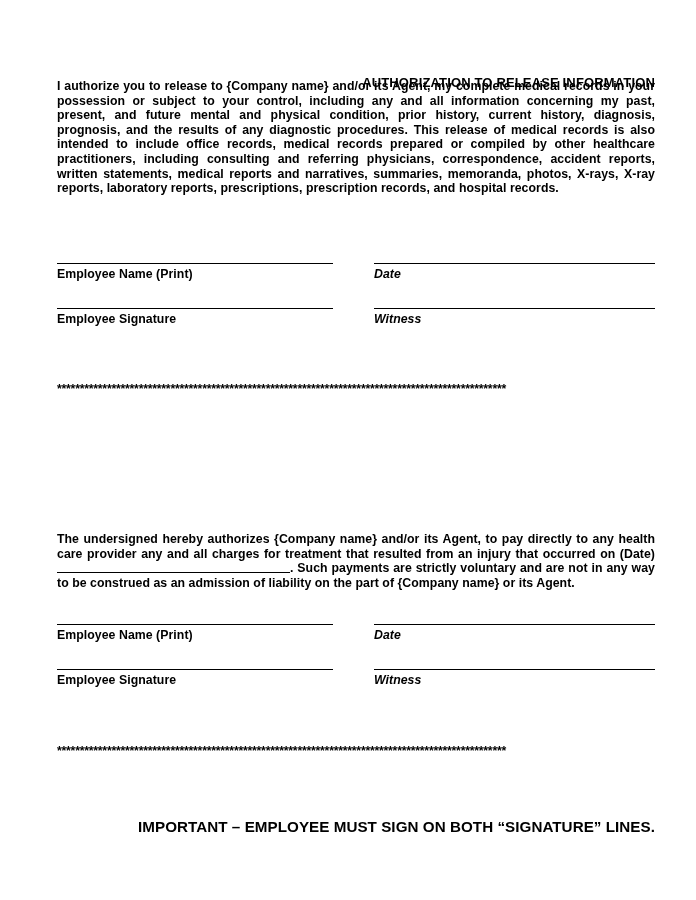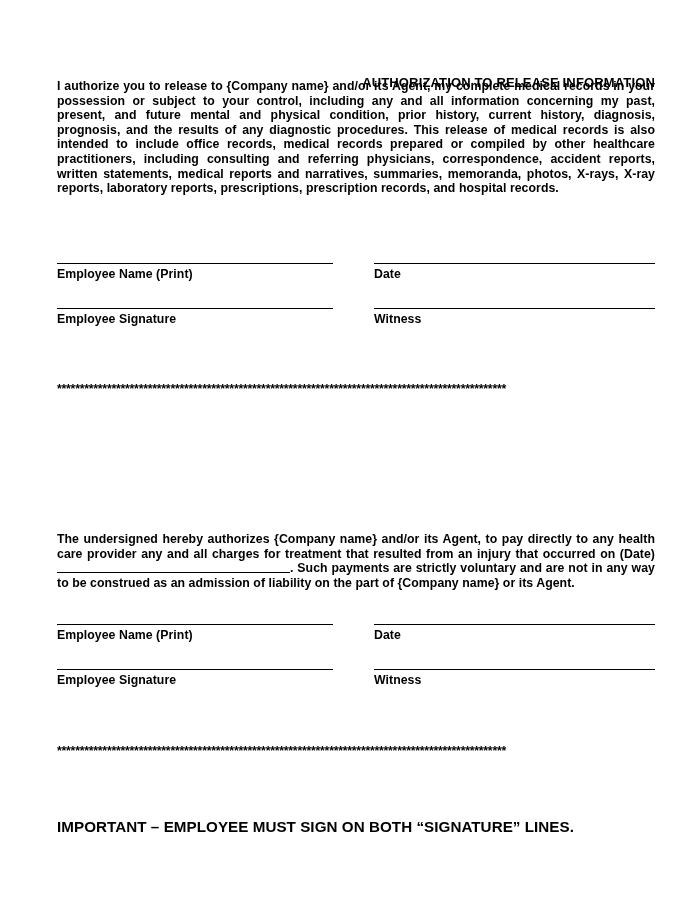--- a/index.html
+++ b/index.html
@@ -52,20 +52,21 @@
   .sig-row {
     display: flex;
     width: 100%;
     justify-content: space-between;
   }
   .sig-cell {
     width: 276px;
   }
   .sig-cell.right {
     width: 281px;
+    font-style: italic;
   }
   .sig-rule {
     border-top: 1.7px solid #000;
     height: 0;
     width: 100%;
   }
   .sig-label {
     font-size: 12.3px;
     font-weight: bold;
     line-height: 14px;
@@ -75,21 +76,21 @@
   .aster-line {
     font-size: 12.3px;
     font-weight: bold;
     line-height: 13px;
     letter-spacing: -0.25px;
     white-space: nowrap;
     overflow: hidden;
     width: 600px;
   }
   .footer-note {
-    text-align: left;
+    text-align: right;
     font-size: 15.2px;
     font-weight: bold;
     line-height: 18px;
     letter-spacing: 0.05px;
   }
   .abs { position: absolute; left: 0; }
 </style>
 </head>
 <body>
 

